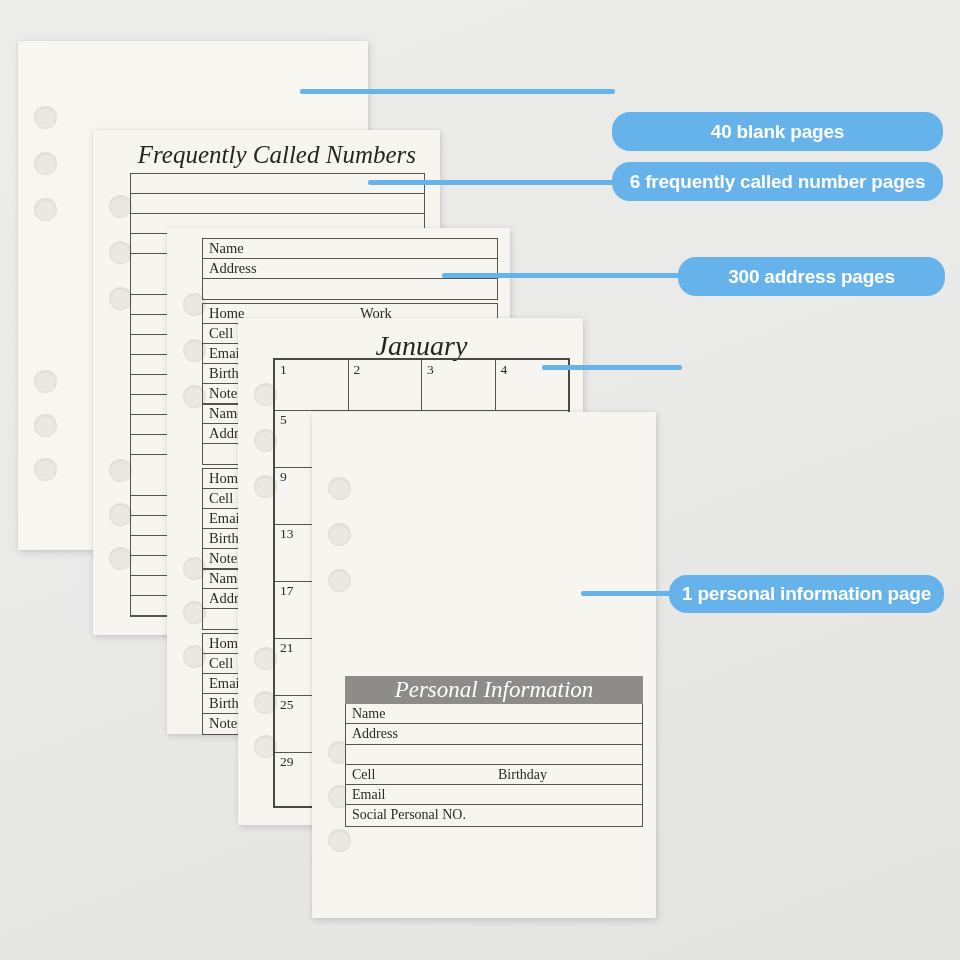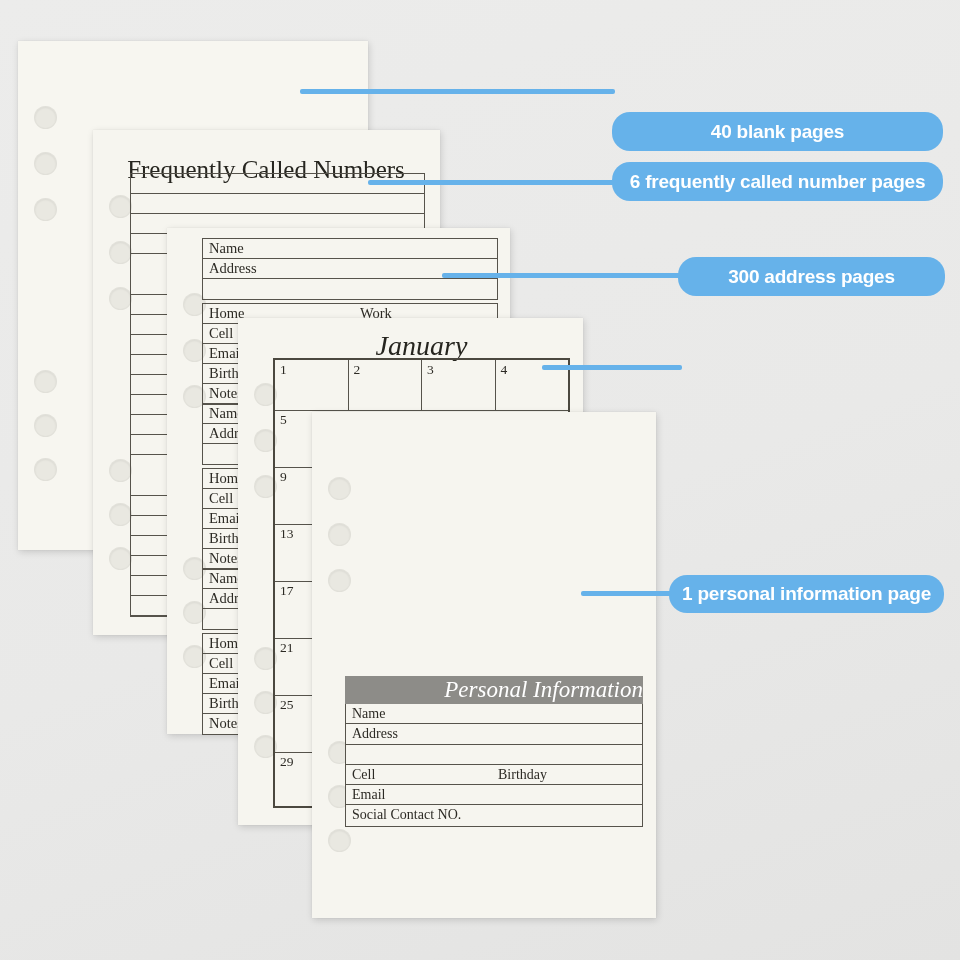--- a/index.html
+++ b/index.html
@@ -20,22 +20,22 @@
   #page-personal{left:312px; top:412px; width:344px;height:506px;z-index:5;}
   
   .hole{
     position:absolute;left:16px;width:21px;height:21px;border-radius:50%;
     background:#e9e8e1;box-shadow:inset 0 1px 2px rgba(0,0,0,0.06);
     border:1px solid rgba(0,0,0,0.03);
   }
   .h1{top:65px}.h2{top:111px}.h3{top:157px}.h4{top:329px}.h5{top:373px}.h6{top:417px}
   
   .fcn-title{
-    position:absolute;top:26px;left:23px;width:300px;text-align:center;
-    font-size:25px;color:#26251f;white-space:nowrap;
+    position:absolute;top:11px;left:23px;width:300px;text-align:right;
+    font-style:italic;font-size:25px;color:#26251f;white-space:nowrap;
   }
   .fcn-table{
     position:absolute;left:37px;top:43px;width:293px;height:442px;
     border:1px solid #56534b;
     background-image:repeating-linear-gradient(to bottom,
       transparent 0px, transparent 19.1px, #56534b 19.1px, #56534b 20.1px);
   }
   
   .addr-block{position:absolute;left:35px;width:296px;border:1px solid #56534b;box-sizing:border-box;}
   .ab-a1{top:10px}.ab-b1{top:75px}
@@ -62,21 +62,21 @@
     padding:2px 0 0 5px;box-sizing:border-box;
   }
   .jan-cell:last-child{border-right:none;}
   .jan-row{
     height:57px;border-top:1px solid #56534b;font-size:13.5px;color:#2c2a24;
     padding:1px 0 0 5px;box-sizing:border-box;
   }
   
   .pi-header{
     position:absolute;left:33px;top:264px;width:298px;height:28px;
-    background:#8d8c88;color:#ffffff;text-align:right;line-height:28px;
+    background:#8d8c88;color:#ffffff;text-align:center;line-height:28px;
     font-style:italic;font-size:23px;white-space:nowrap;
   }
   .pi-table{
     position:absolute;left:33px;top:292px;width:298px;
     border:1px solid #56534b;border-top:none;box-sizing:border-box;background:#f6f5ef;
   }
   .pi-row{
     position:relative;height:20.3px;border-bottom:1px solid #56534b;box-sizing:border-box;
     font-size:14px;line-height:19px;padding-left:6px;color:#2c2a24;white-space:nowrap;
   }
@@ -218,21 +218,21 @@
     <div class="pi-header">Personal Information</div>
     <div class="pi-table">
       <div class="pi-row">Name</div>
       <div class="pi-row">Address</div>
       <div class="pi-row"></div>
       <div class="pi-row">
         <span>Cell</span>
         <span class="birthday-label">Birthday</span>
       </div>
       <div class="pi-row">Email</div>
-      <div class="pi-row">Social Contact NO.</div>
+      <div class="pi-row">Social Personal NO.</div>
     </div>
   </div>
 
   <div class="connector" id="line-blank"></div>
   <div class="connector" id="line-fcn"></div>
   <div class="connector" id="line-addr"></div>
   <div class="connector" id="line-dates"></div>
   <div class="connector" id="line-personal"></div>
 
   <div class="pill" id="pill-blank">40 blank pages</div>

